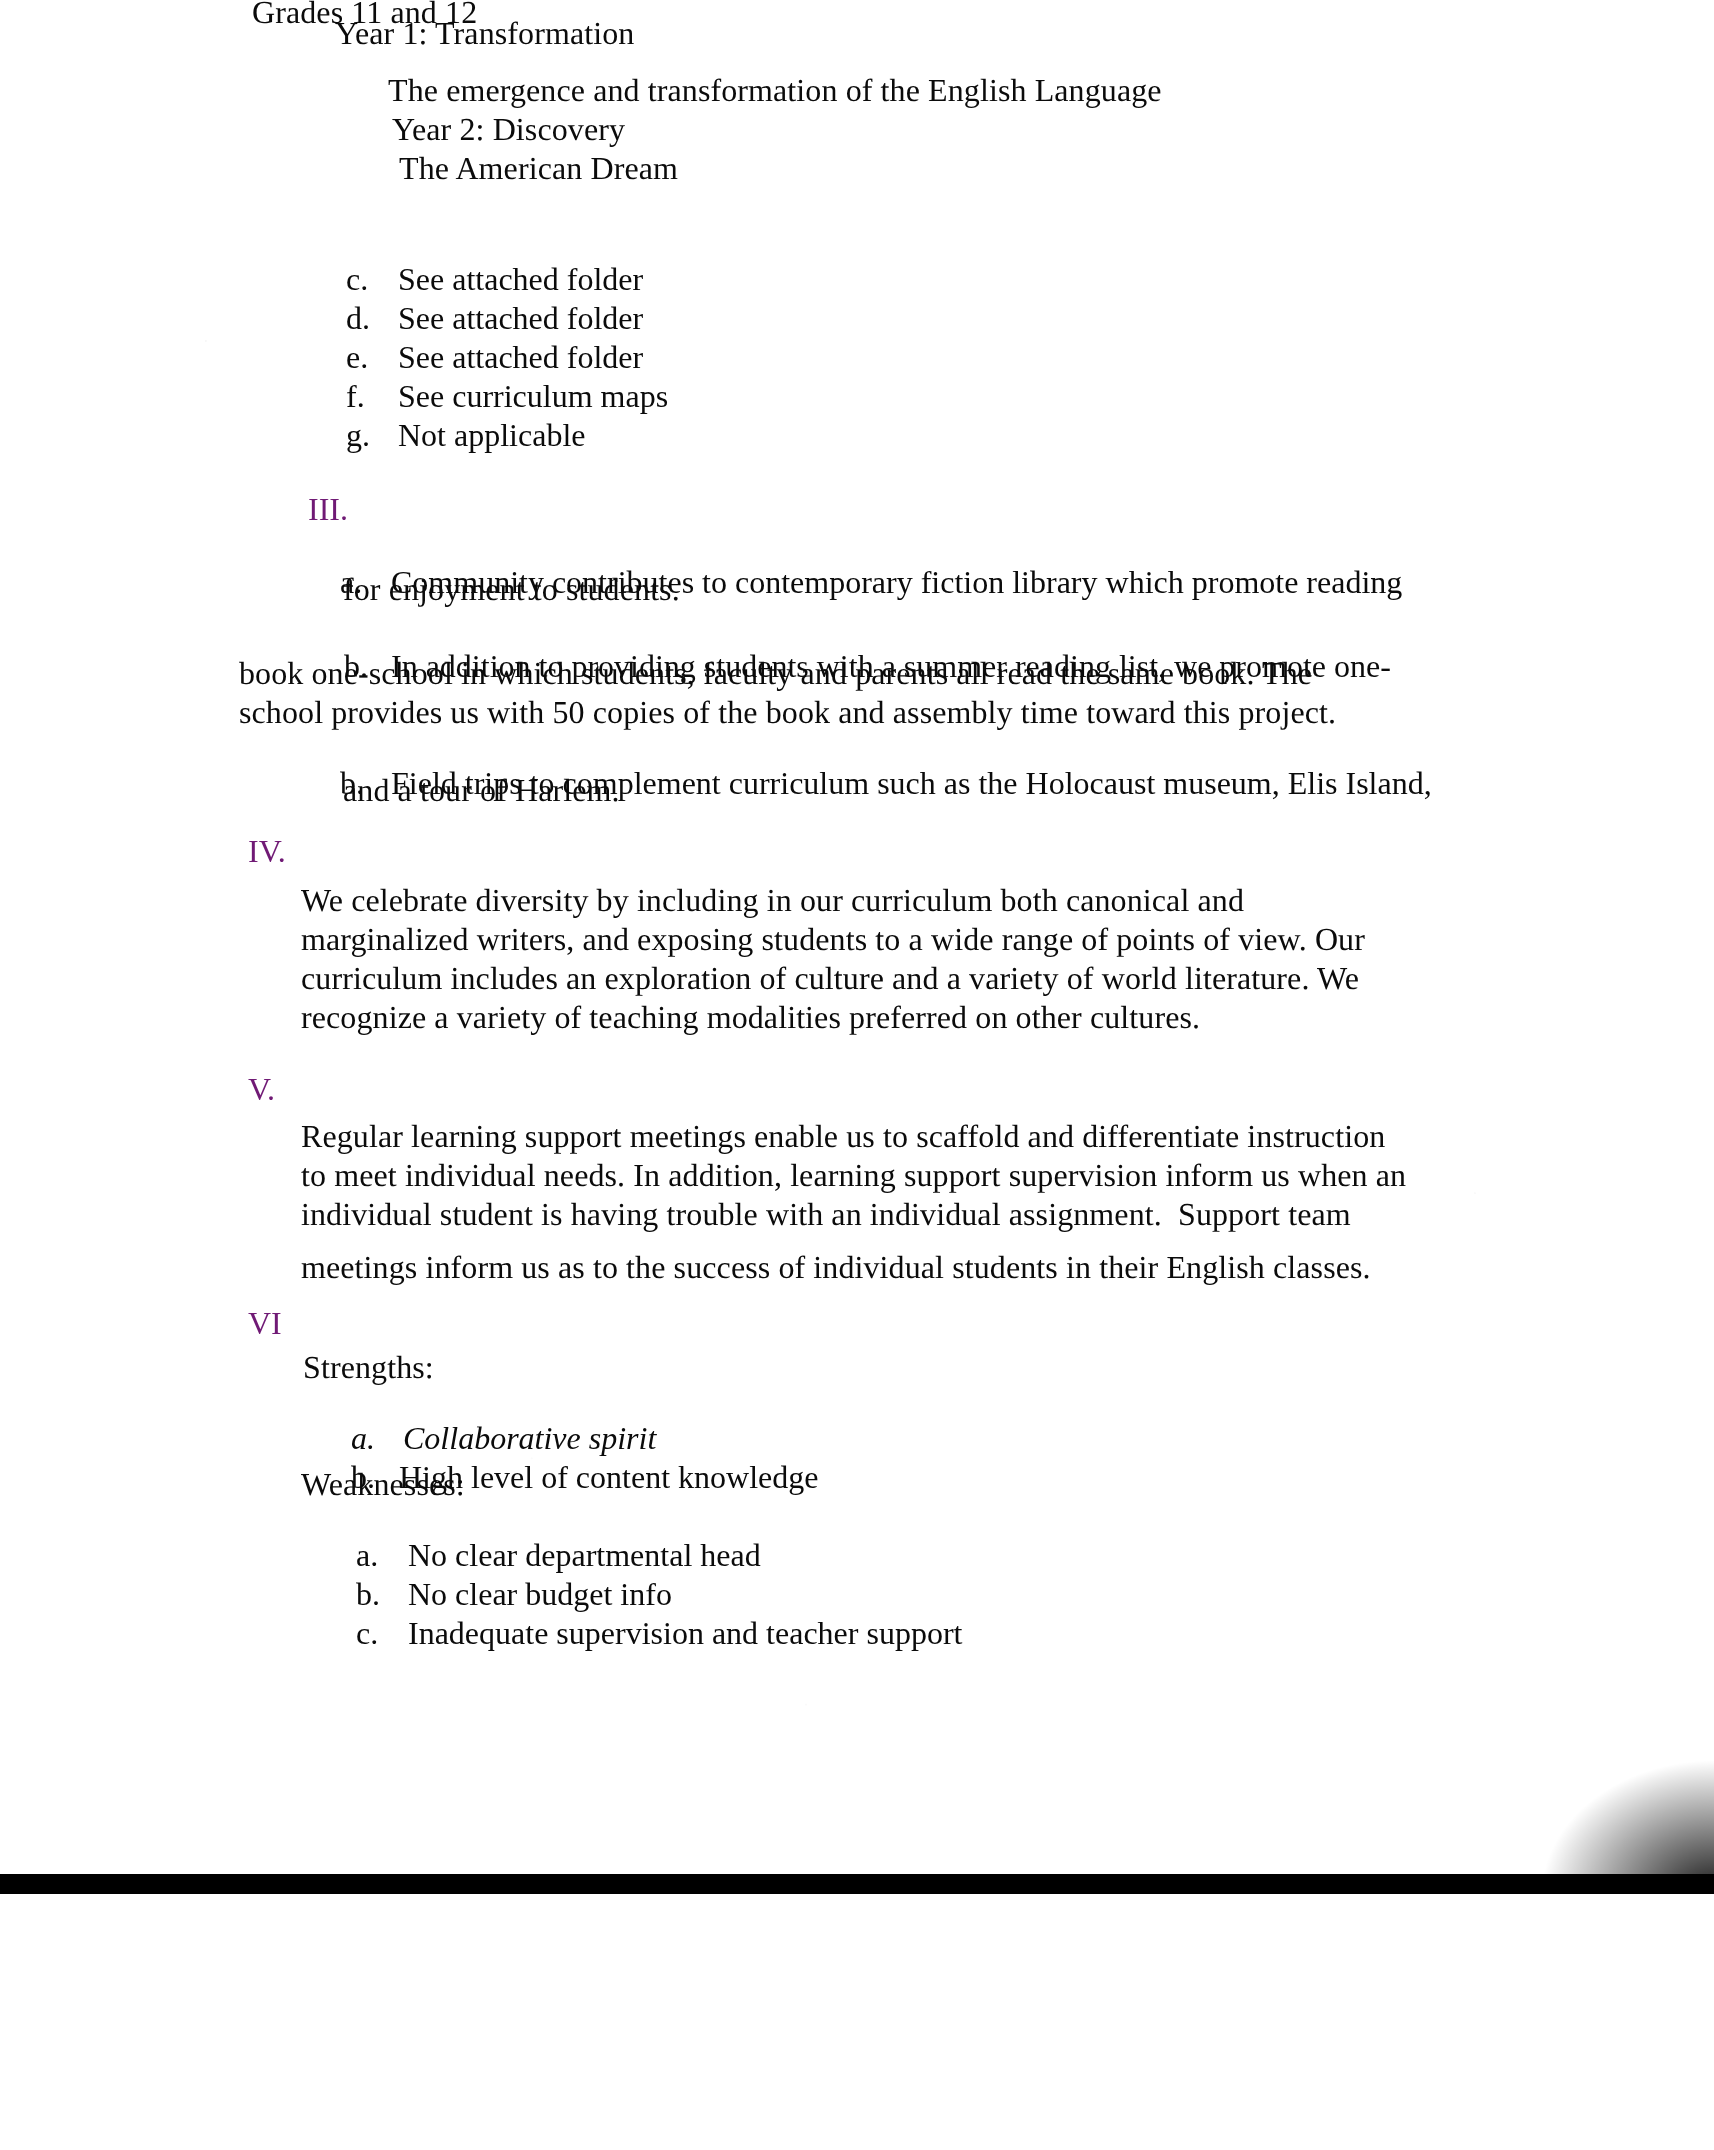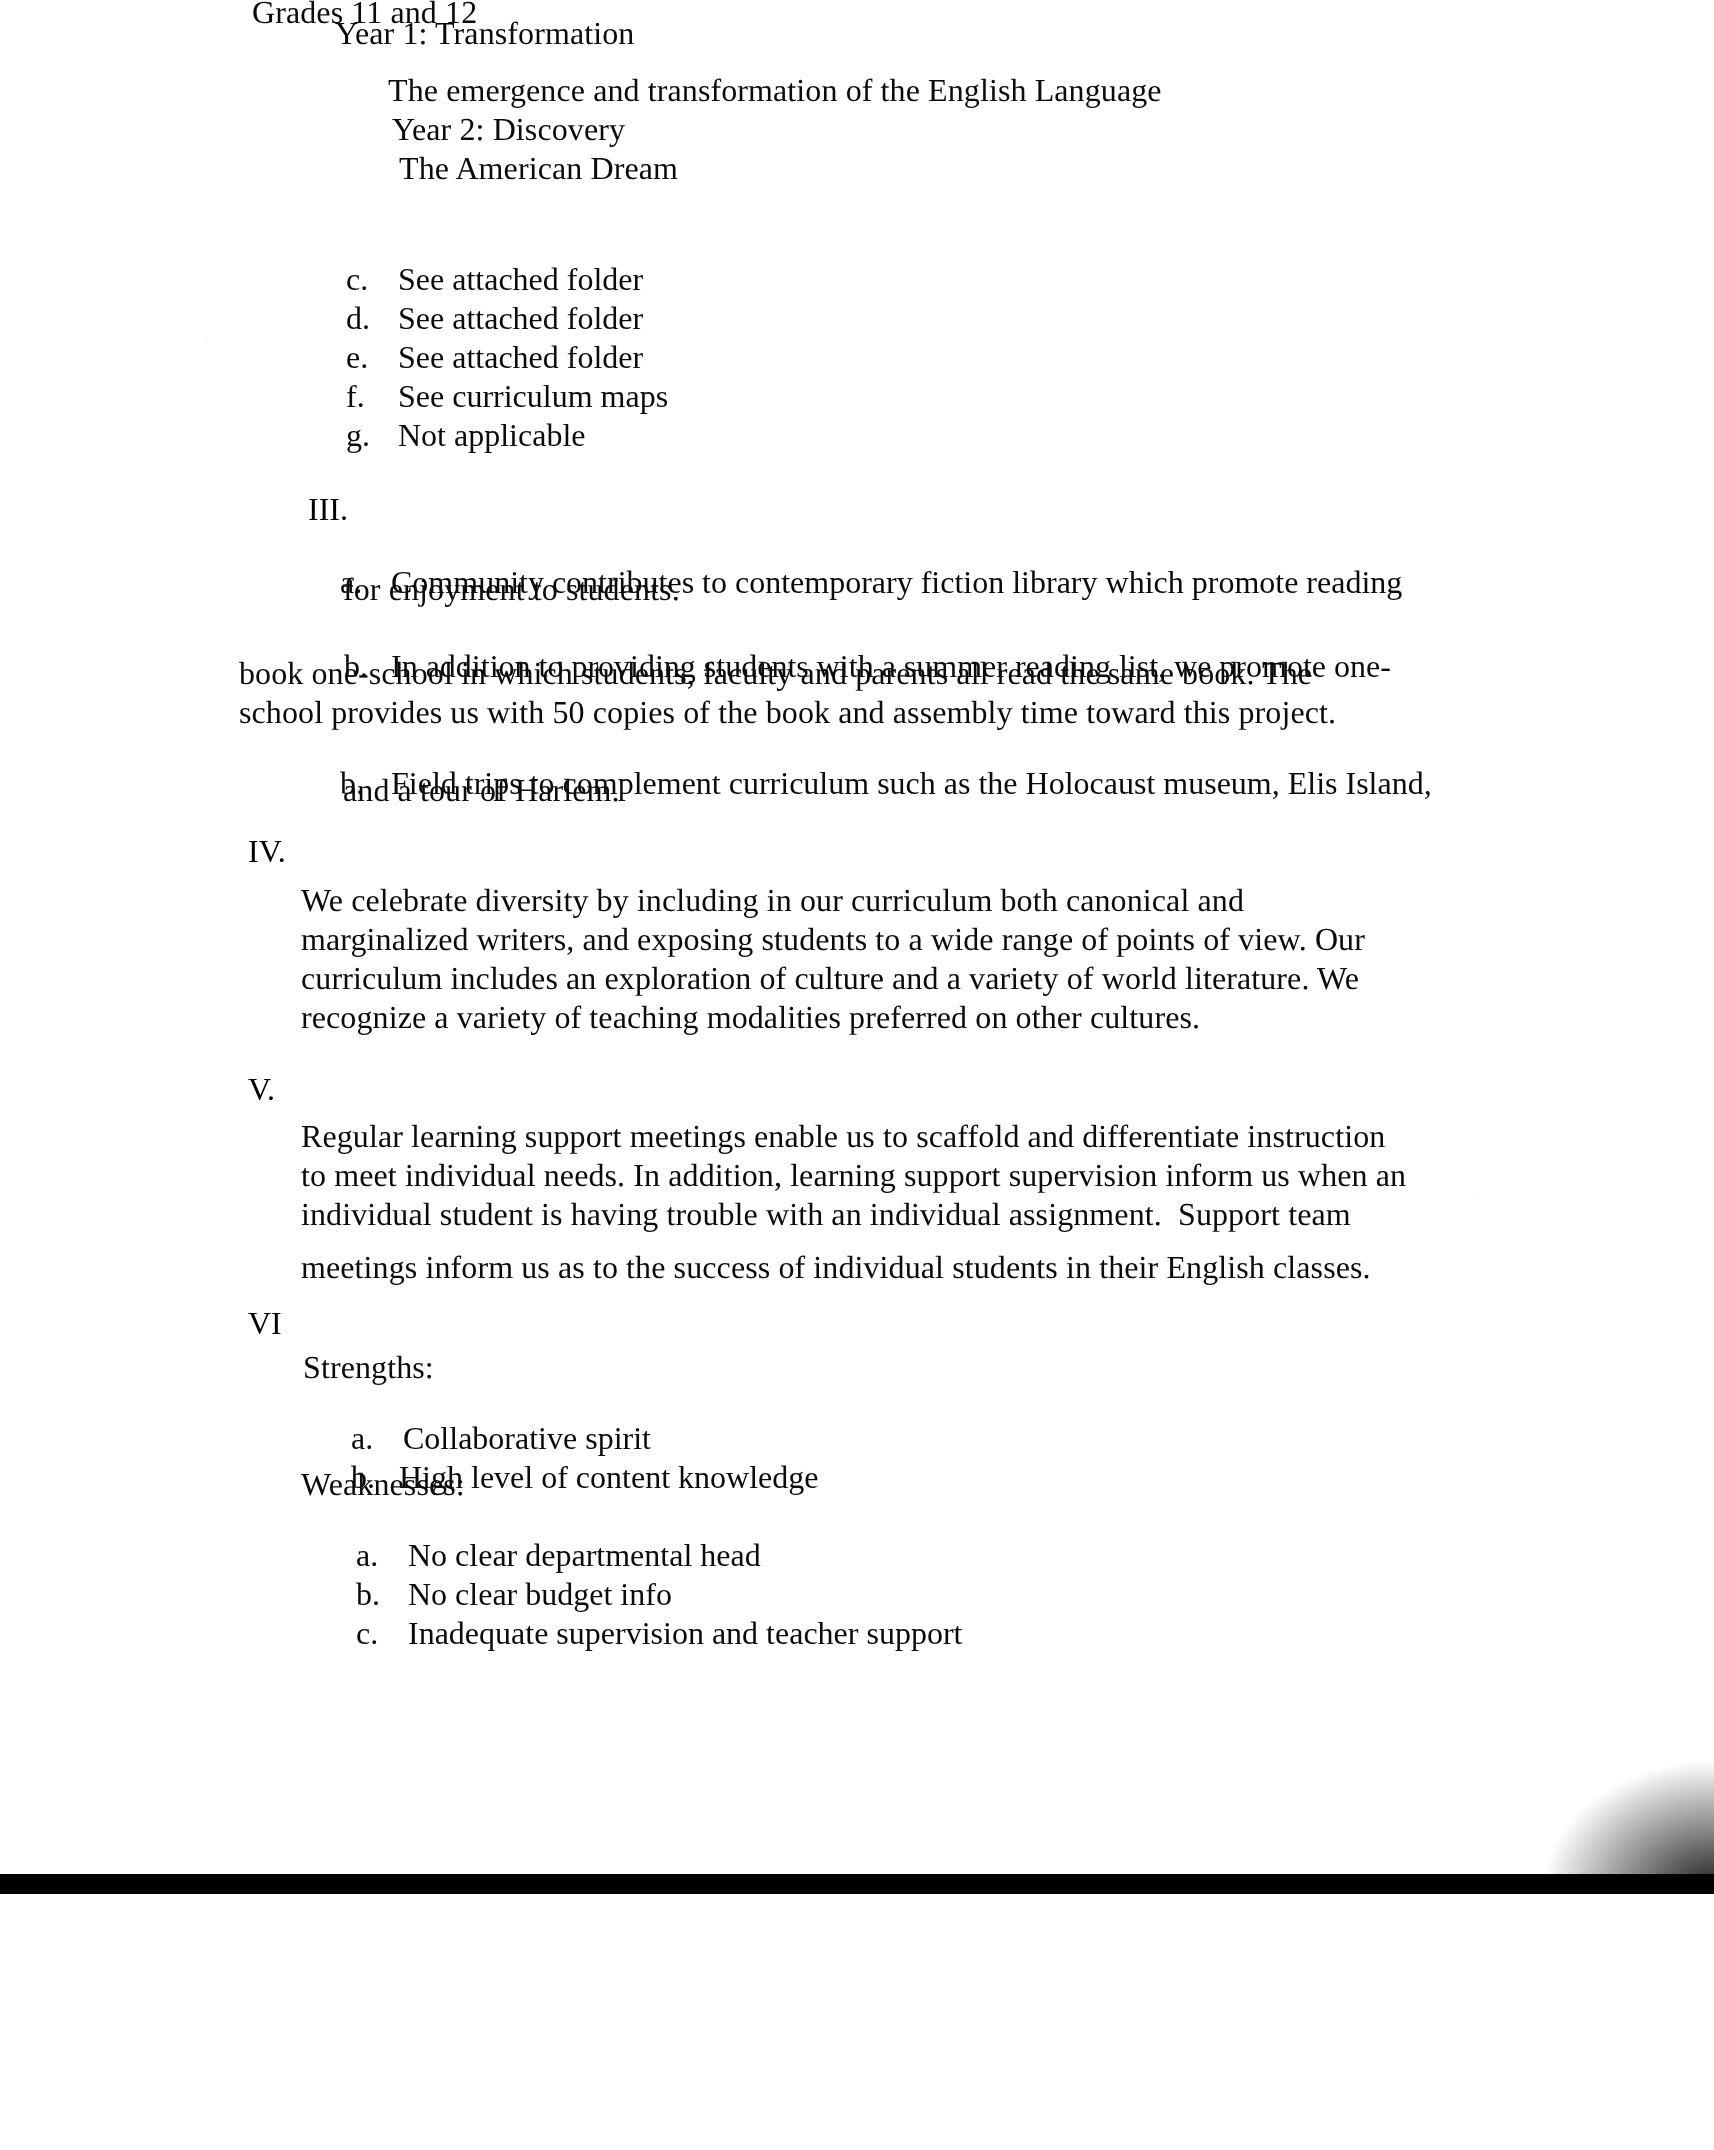--- a/index.html
+++ b/index.html
@@ -67,21 +67,21 @@
   }
   .row .txt {
     display: inline-block;
     white-space: pre;
   }
 
   .roman {
     position: absolute;
     font-size: 32px;
     white-space: pre;
-    color: #000000;
+    color: #701a75;
   }
 
   
   .scan-hairline {
     position: absolute;
     left: 0;
     width: 1715px;
     height: 2px;
     background: linear-gradient(to right,
       rgba(30,30,30,0.85) 0%,
@@ -177,21 +177,21 @@
 
     <div class="ln" style="left:301px; top:1120px;">Regular learning support meetings enable us to scaffold and differentiate instruction</div>
     <div class="ln" style="left:301px; top:1159px;">to meet individual needs. In addition, learning support supervision inform us when an</div>
     <div class="ln" style="left:301px; top:1198px;">individual student is having trouble with an individual assignment.  Support team</div>
     <div class="ln" style="left:301px; top:1224px;margin-top:27px;">meetings inform us as to the success of individual students in their English classes.</div>
 
     <div class="roman" style="left:248px; top:1305px;">VI</div>
 
     <div class="ln" style="left:303px; top:1351px;">Strengths:</div>
 
-    <div class="row" style="left:303px; top:1390px;">
+    <div class="row" style="left:303px; top:1390px;font-style:italic;">
       <span class="marker" style="width:52px;">a.</span><span class="txt">Collaborative spirit</span>
     </div>
 
     <div class="row" style="left:303px; top:1429px;">
       <span class="marker" style="width:48px;">b.</span><span class="txt">High level of content knowledge</span>
     </div>
 
     <div class="ln" style="left:301px; top:1468px;">Weaknesses:</div>
 
     <div class="row" style="left:308px; top:1507px;">

